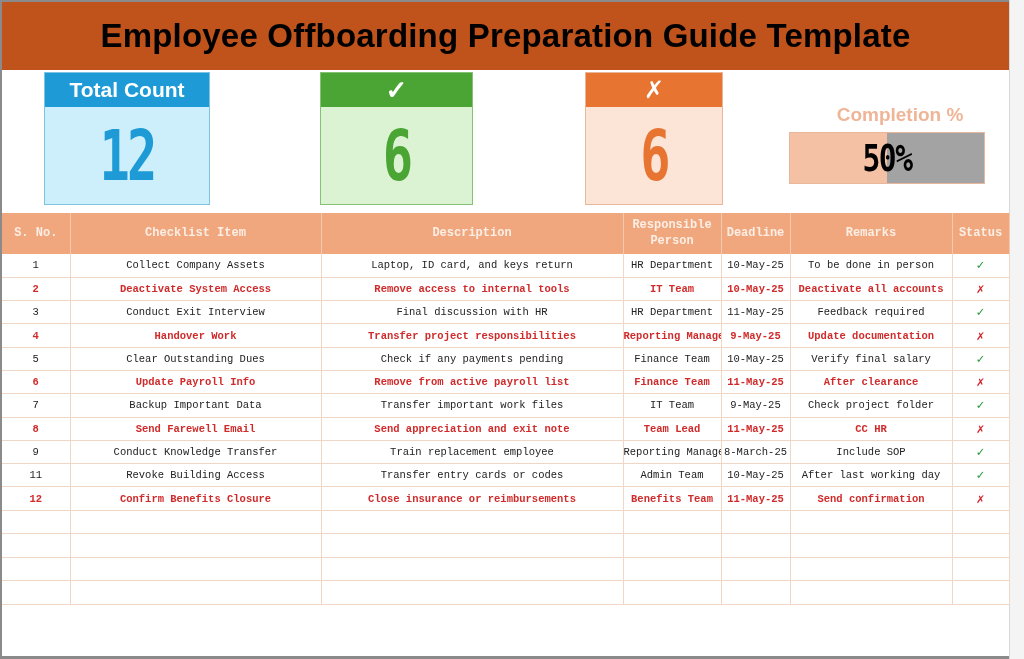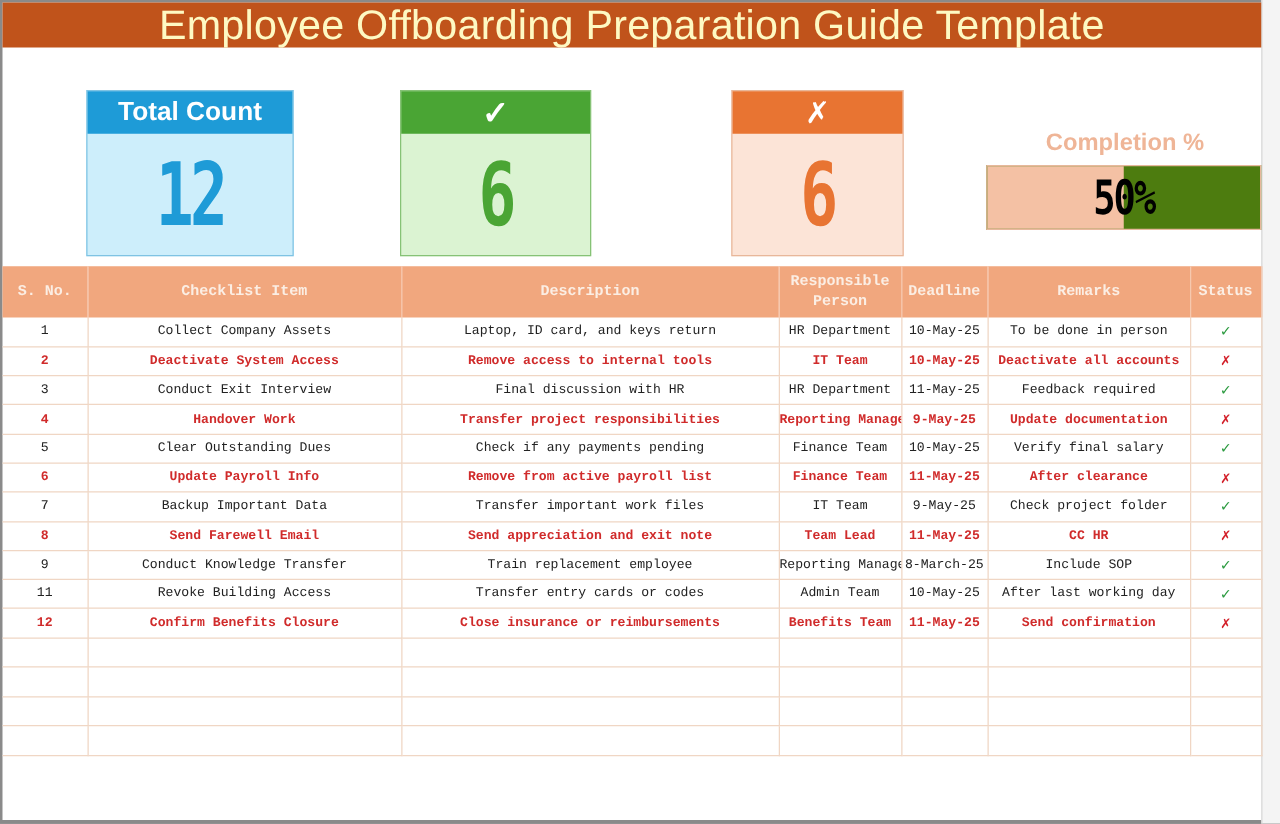--- a/index.html
+++ b/index.html
@@ -3,49 +3,49 @@
   <meta charset="utf-8">
   <style>
     * { box-sizing: border-box; margin: 0; padding: 0; }
     html, body { width: 1024px; height: 659px; overflow: hidden; background: #8a8a8a; }
     body { font-family: "Liberation Sans", sans-serif; position: relative; }
     .sheet {
       position: absolute; left: 2px; top: 2px; width: 1018px; height: 654px;
       background: #ffffff;
     }
     .title-bar {
-      position: absolute; left: 2px; top: 2px; width: 1007px; height: 36px;
-      background: #c0531b; color: #fef9c3;
+      position: absolute; left: 2px; top: 2px; width: 1007px; height: 68px;
+      background: #c0531b; color: #000000;
       display: flex; align-items: center; justify-content: center;
-      font-size: 33px; font-weight: normal; letter-spacing: 0.2px;
+      font-size: 33px; font-weight: bold; letter-spacing: 0.2px;
     }
     .right-edge { position: absolute; left: 1009px; top: 0; width: 15px; height: 659px; background: #f4f4f4; border-left: 1px solid #d8d8d8; }
     .kpi-card { position: absolute; top: 72px; width: 166px; height: 133px; border: 1px solid; }
     .kpi-head { height: 34px; display: flex; align-items: center; justify-content: center; color: #fff; font-weight: bold; font-size: 21px; }
     .kpi-value {
       height: 97px; display: flex; align-items: center; justify-content: center;
       font-family: "DejaVu Sans Mono", monospace; font-weight: bold; font-size: 70px;
       transform: scaleX(0.72); letter-spacing: -4px;
     }
-    .kpi-total { left: 44px; border-color: #7fc3e3; background: #cdeefb; margin-left: 25px; }
+    .kpi-total { left: 44px; border-color: #7fc3e3; background: #cdeefb; }
     .kpi-total .kpi-head { background: #1e9bd7; }
     .kpi-total .kpi-value { color: #1e9bd7; }
     .kpi-done { left: 320px; border-color: #86c276; background: #dbf3d2; width: 153px; }
     .kpi-done .kpi-head { background: #4aa534; font-size: 26px; }
     .kpi-done .kpi-value { color: #4aa534; }
     .kpi-pending { left: 585px; border-color: #e8b79a; background: #fce4d7; width: 138px; }
     .kpi-pending .kpi-head { background: #e87432; font-size: 24px; font-weight: normal; }
     .kpi-pending .kpi-value { color: #e87432; }
     .completion-label {
       position: absolute; left: 790px; top: 104px; width: 220px; text-align: center;
       color: #efb597; font-weight: bold; font-size: 19px;
     }
     .progress {
-      position: absolute; left: 789px; top: 132px; width: 220px; height: 52px;
-      border: 1px solid #e7b89c; background: #4d7c0f;
+      position: absolute; left: 789px; top: 132px; width: 196px; height: 52px;
+      border: 1px solid #e7b89c; background: #a3a3a3;
     }
     .progress-fill { position: absolute; left: 0; top: 0; height: 100%; background: #f4c1a4; }
     .progress-text {
       position: absolute; left: 0; top: 0; width: 100%; height: 100%;
       display: flex; align-items: center; justify-content: center;
       font-family: "DejaVu Sans Mono", monospace; font-weight: bold; font-size: 38px; color: #000;
       transform: scaleX(0.78); letter-spacing: -2px;
     }
     table.grid {
       position: absolute; left: 2px; top: 213px; width: 1007px;

